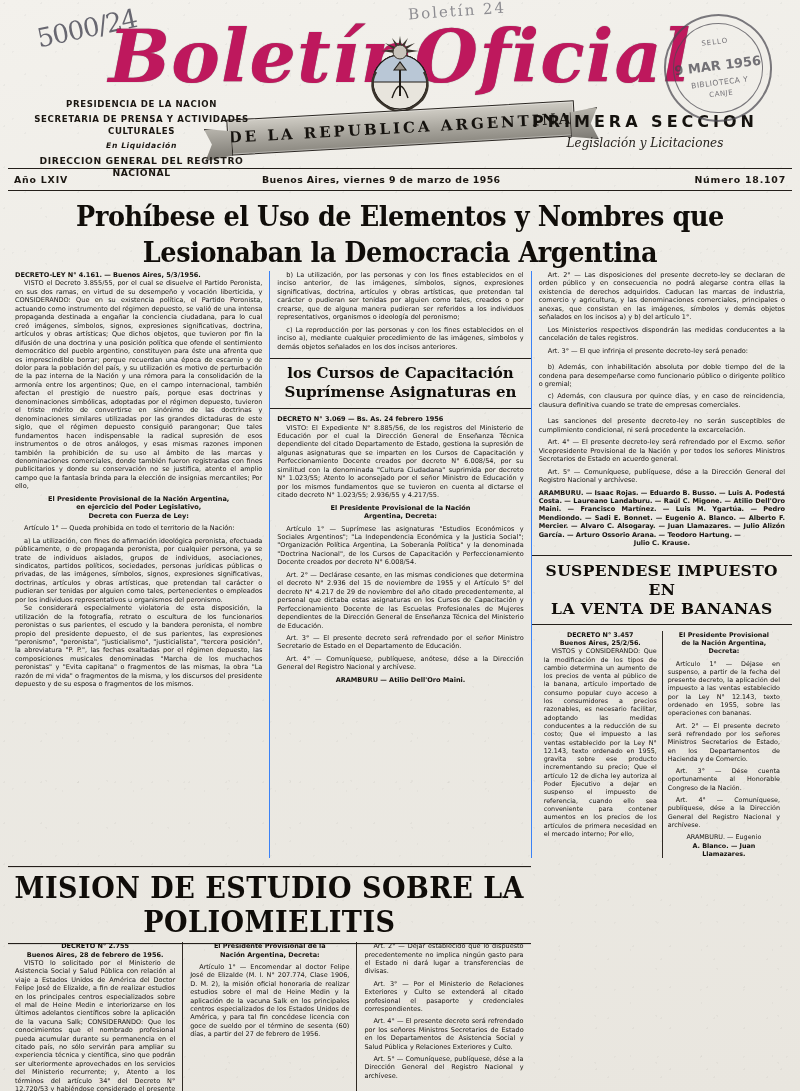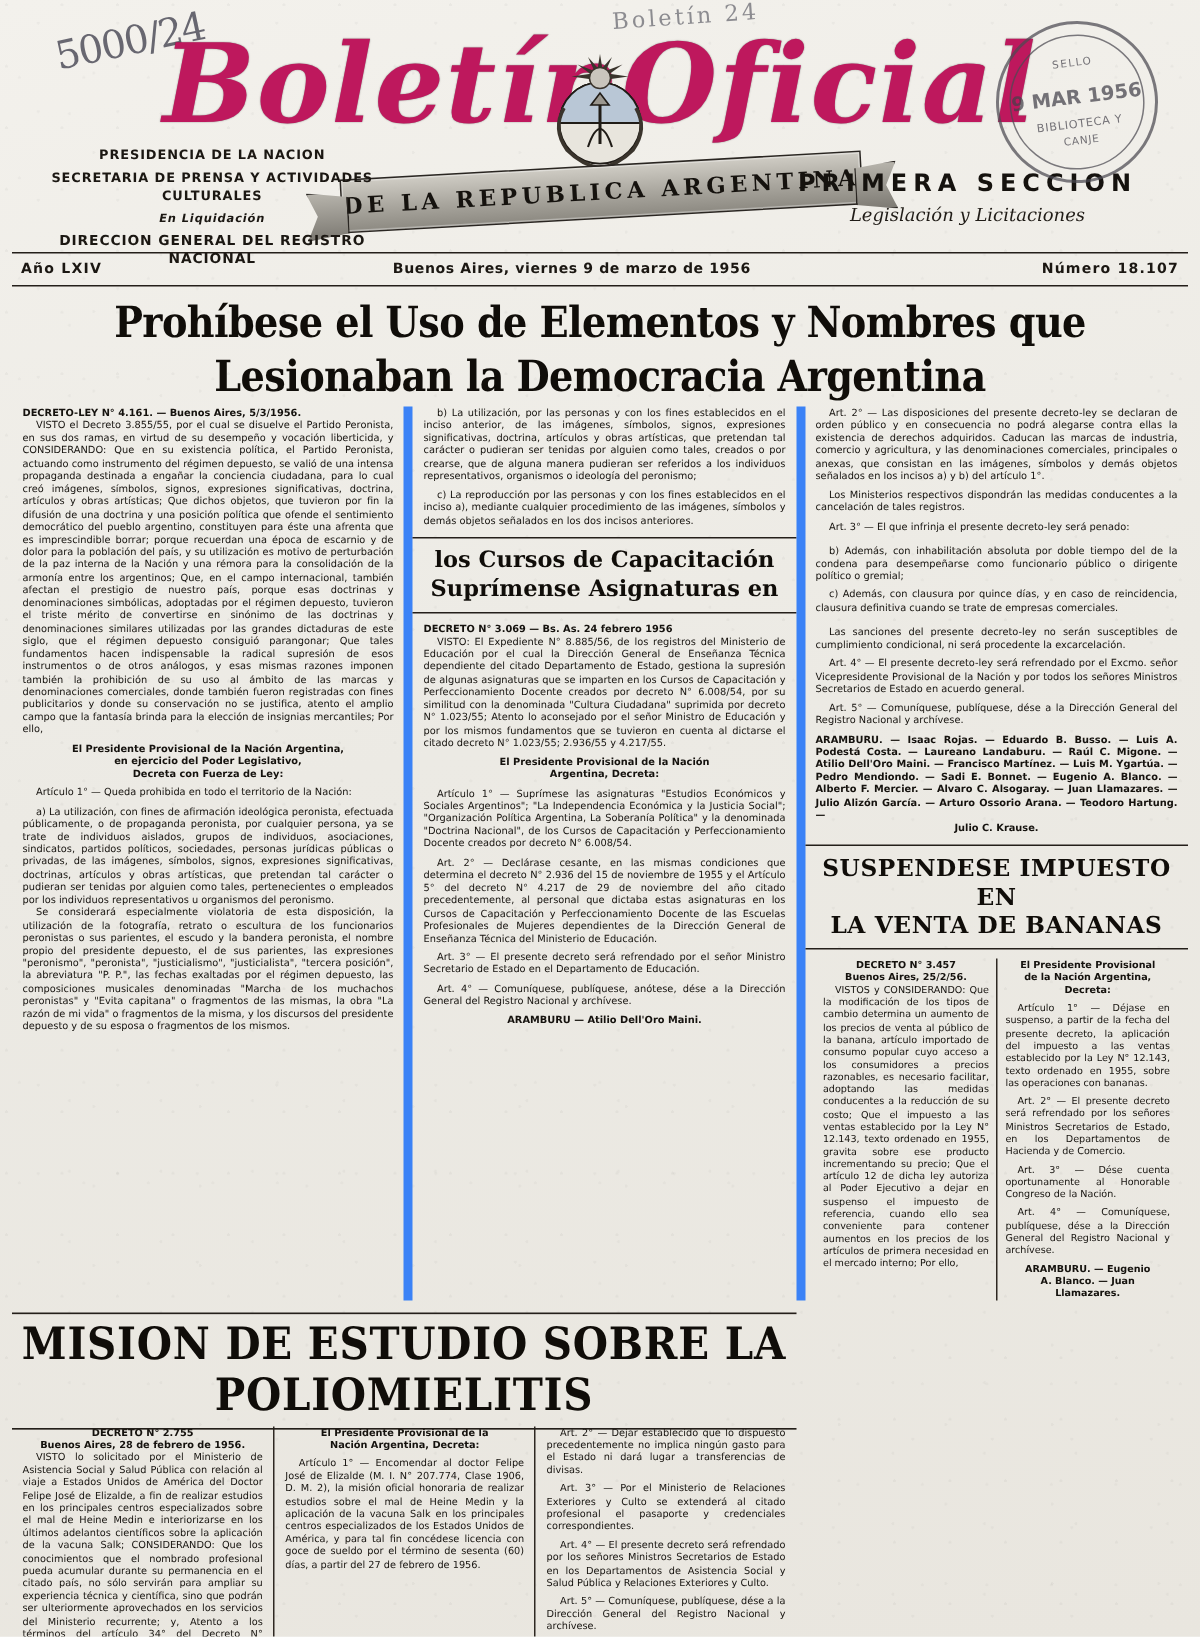--- a/index.html
+++ b/index.html
@@ -137,21 +137,21 @@
     transform-origin:center top;
   }
 
   
   .cols{display:flex;gap:0;margin-top:9px;}
   .col{
     width:33.333%;box-sizing:border-box;
     padding:0 7px;
     position:relative;
   }
-  .col + .col{border-left:6px solid #3b82f6;}
+  .col + .col{border-left:1px solid #3b82f6;}
   .col p{
     margin:0 0 0 0;
     font-family:"DejaVu Sans",sans-serif;
     font-size:6.55px;line-height:8.45px;
     text-align:justify;
     text-justify:inter-word;
     color:#15120e;
     hyphens:auto;
     -webkit-hyphens:auto;
   }
@@ -362,21 +362,21 @@
           <p class="ctr" style="font-weight:bold;">Decreta:</p>
           <div class="sp"></div>
           <p class="ind">Artículo 1° — Déjase en suspenso, a partir de la fecha del presente decreto, la aplicación del impuesto a las ventas establecido por la Ley N° 12.143, texto ordenado en 1955, sobre las operaciones con bananas.</p>
           <div class="sp"></div>
           <p class="ind">Art. 2° — El presente decreto será refrendado por los señores Ministros Secretarios de Estado, en los Departamentos de Hacienda y de Comercio.</p>
           <div class="sp"></div>
           <p class="ind">Art. 3° — Dése cuenta oportunamente al Honorable Congreso de la Nación.</p>
           <div class="sp"></div>
           <p class="ind">Art. 4° — Comuníquese, publíquese, dése a la Dirección General del Registro Nacional y archívese.</p>
           <div class="sp"></div>
-          <p style="font-weight:bold;text-align:center;">ARAMBURU. — Eugenio</p>
+          <p style="font-weight:normal;text-align:center;">ARAMBURU. — Eugenio</p>
           <p style="font-weight:bold;text-align:center;">A. Blanco. — Juan</p>
           <p style="font-weight:bold;text-align:center;">Llamazares.</p>
         </div>
       </div>
     </div>
   </div>
 
   <div style="display:flex;">
     <div style="width:66.666%;box-sizing:border-box;">
       <div class="band">MISION DE ESTUDIO SOBRE LA POLIOMIELITIS</div>

